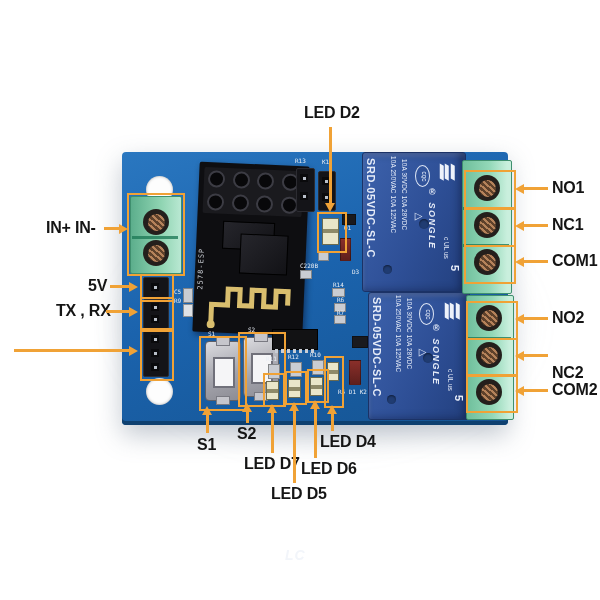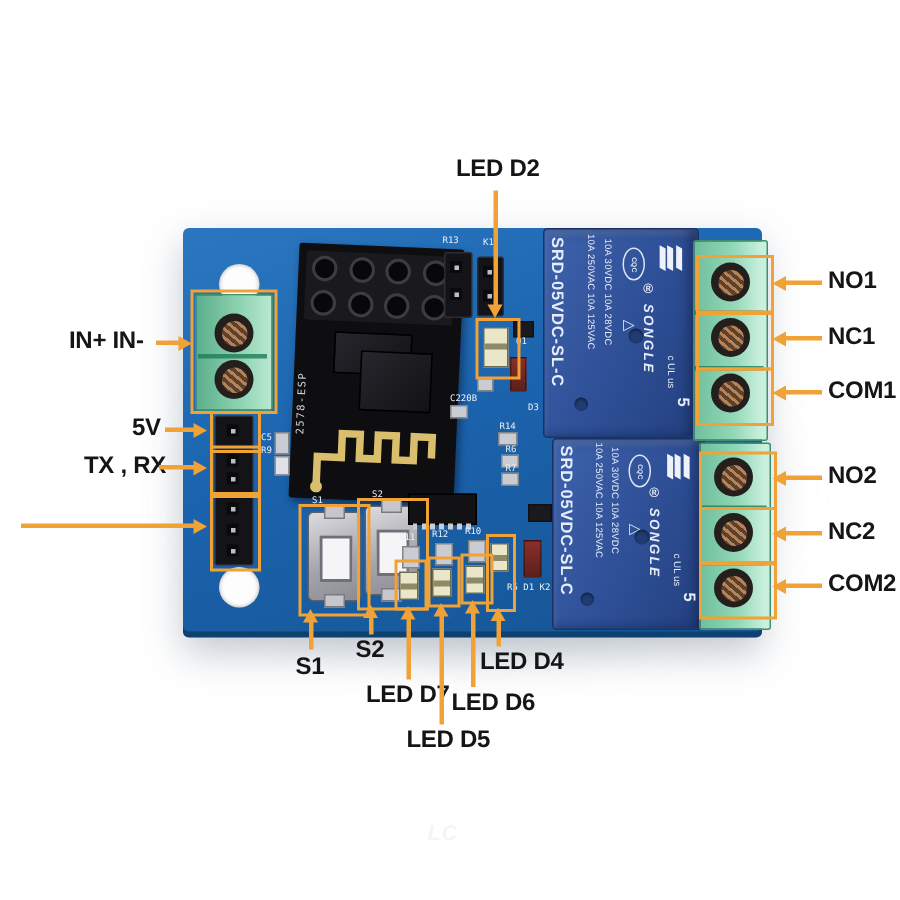--- a/index.html
+++ b/index.html
@@ -331,21 +331,21 @@
   <div class="tri left" style="left:515px;top:220.5px;"></div>
 
   <div class="label" style="left:552px;top:252px;">COM1</div>
   <div class="aline" style="left:524px;top:260px;width:24px;height:2.5px;"></div>
   <div class="tri left" style="left:515px;top:256.5px;"></div>
 
   <div class="label" style="left:552px;top:309px;">NO2</div>
   <div class="aline" style="left:524px;top:317px;width:24px;height:2.5px;"></div>
   <div class="tri left" style="left:515px;top:313.5px;"></div>
 
-  <div class="label" style="left:552px;top:346px;">NC2</div>
+  <div class="label" style="left:552px;top:364px;">NC2</div>
   <div class="aline" style="left:524px;top:354px;width:24px;height:2.5px;"></div>
   <div class="tri left" style="left:515px;top:350.5px;"></div>
 
   <div class="label" style="left:552px;top:381px;">COM2</div>
   <div class="aline" style="left:524px;top:389px;width:24px;height:2.5px;"></div>
   <div class="tri left" style="left:515px;top:385.5px;"></div>
 
   <div class="label" style="left:197px;top:436px;">S1</div>
   <div class="aline" style="left:206px;top:414px;width:2.5px;height:19px;"></div>
   <div class="tri up" style="left:202px;top:406px;"></div>

